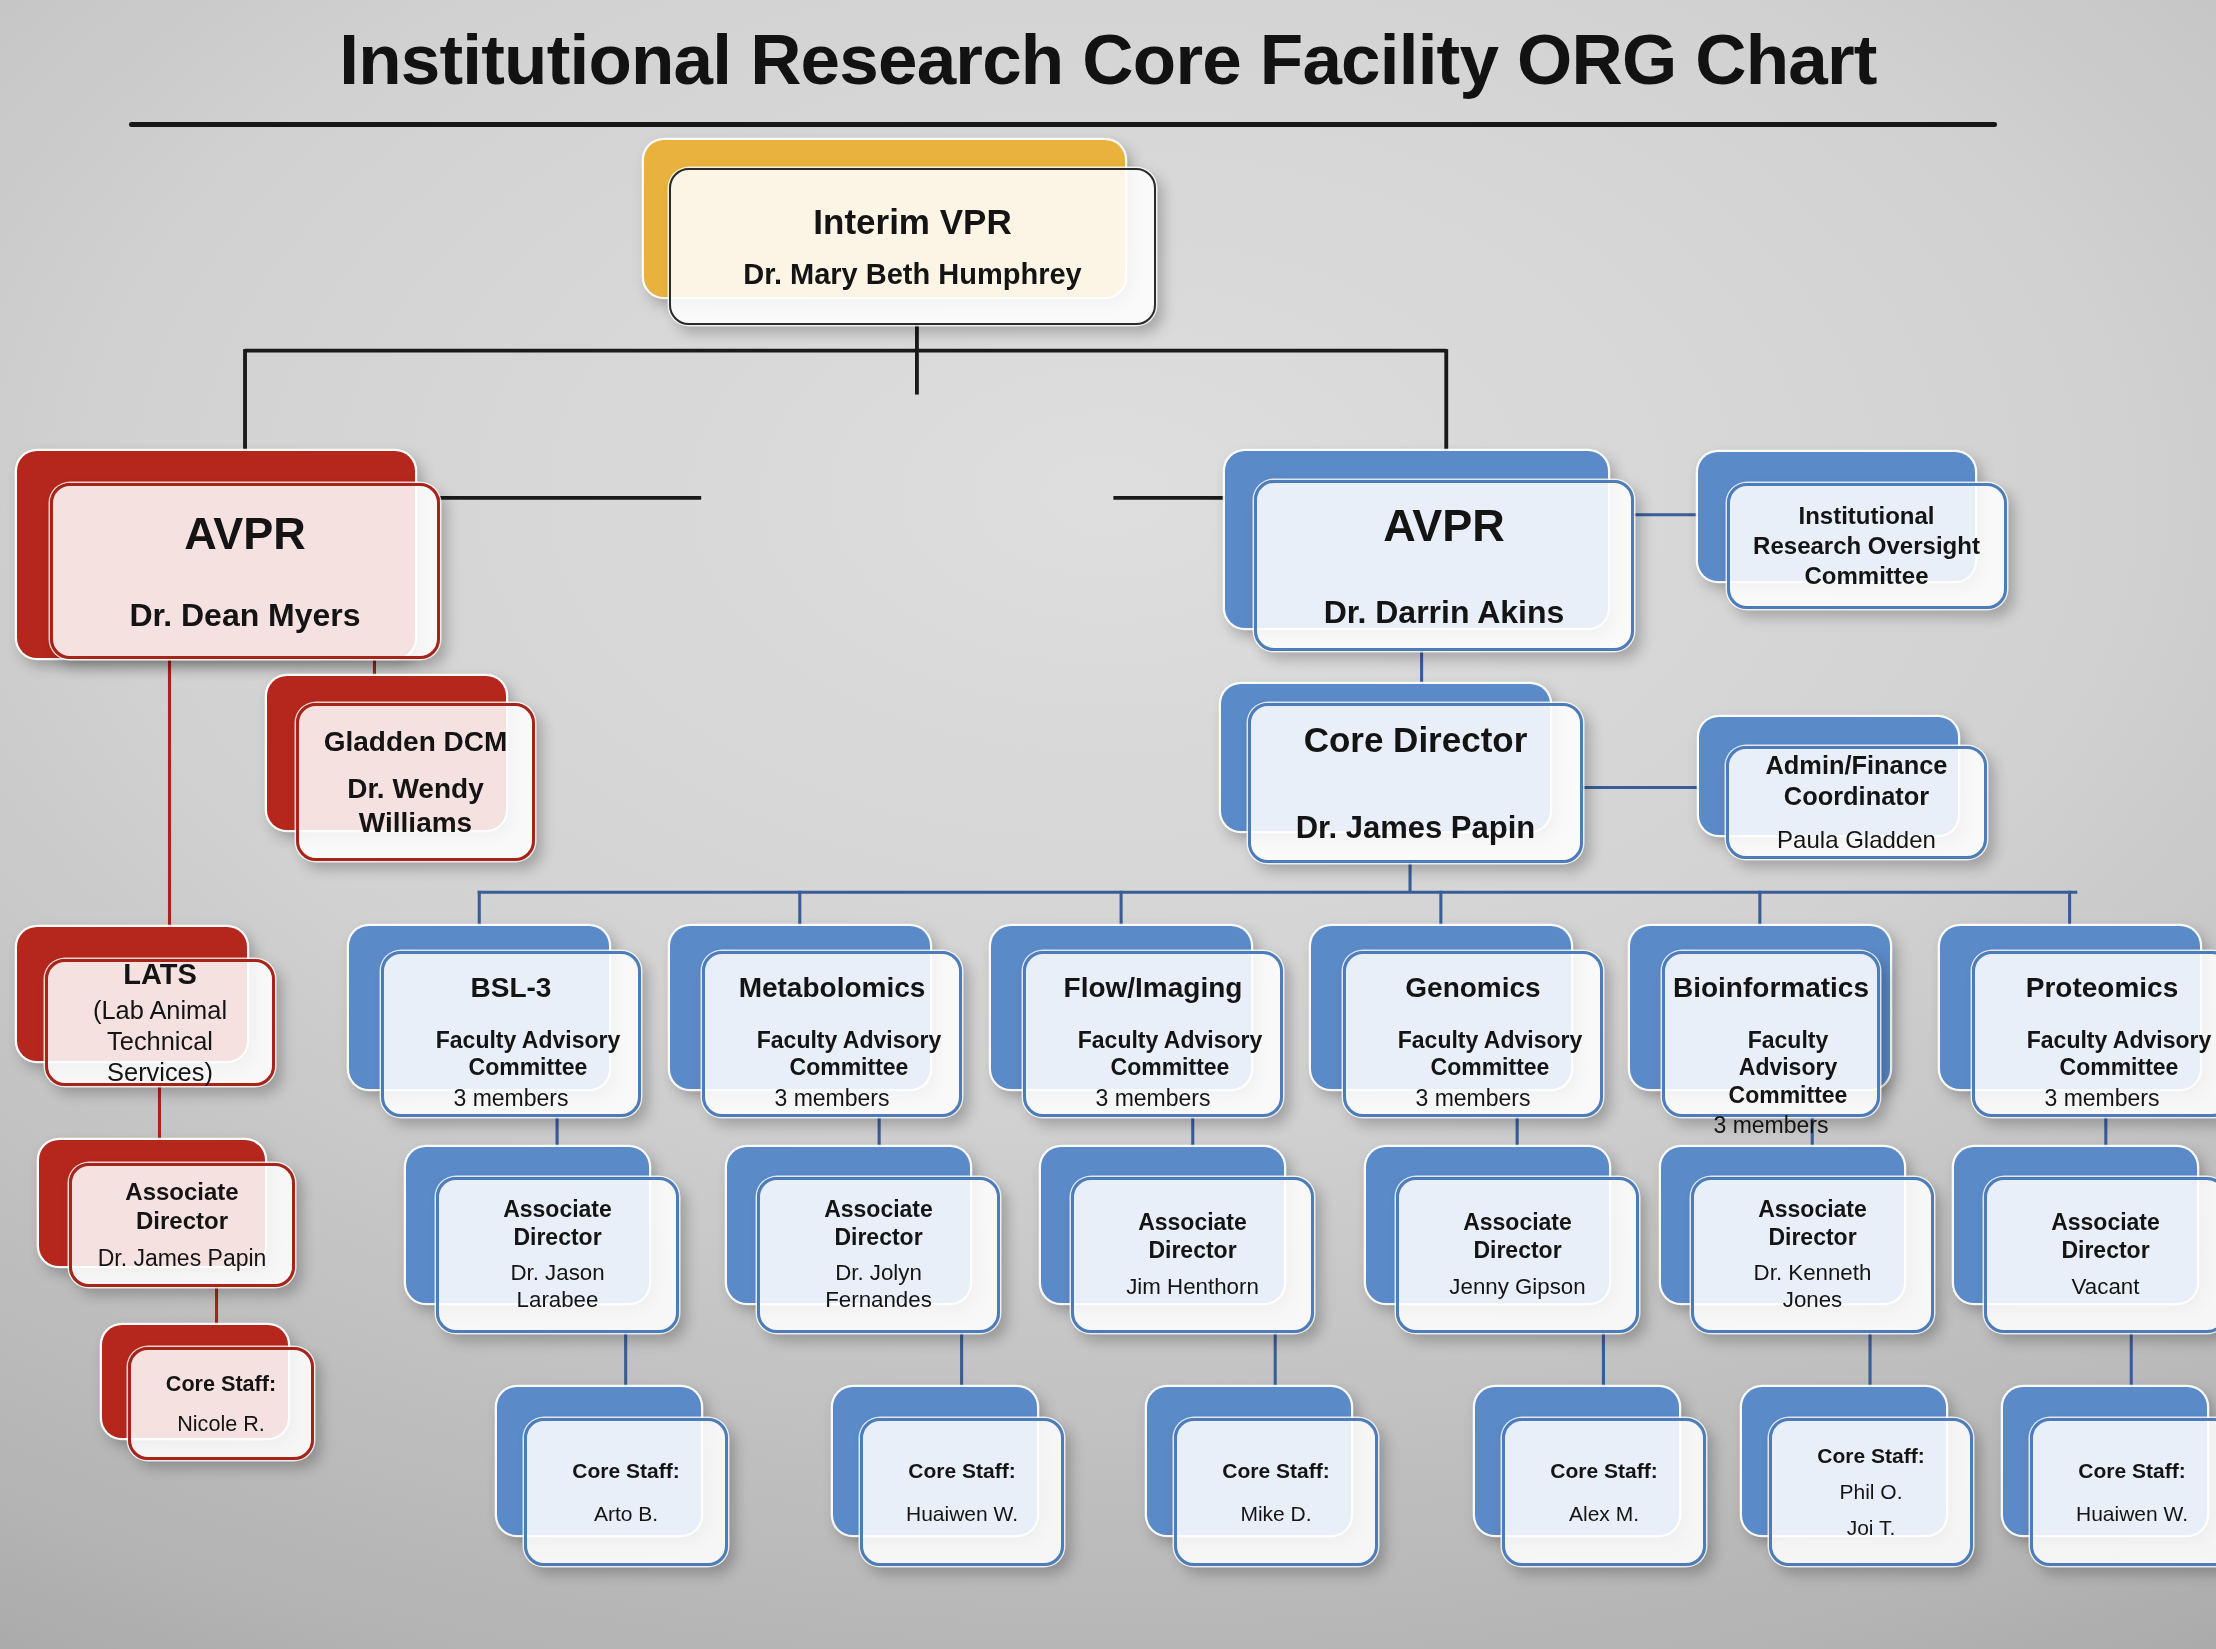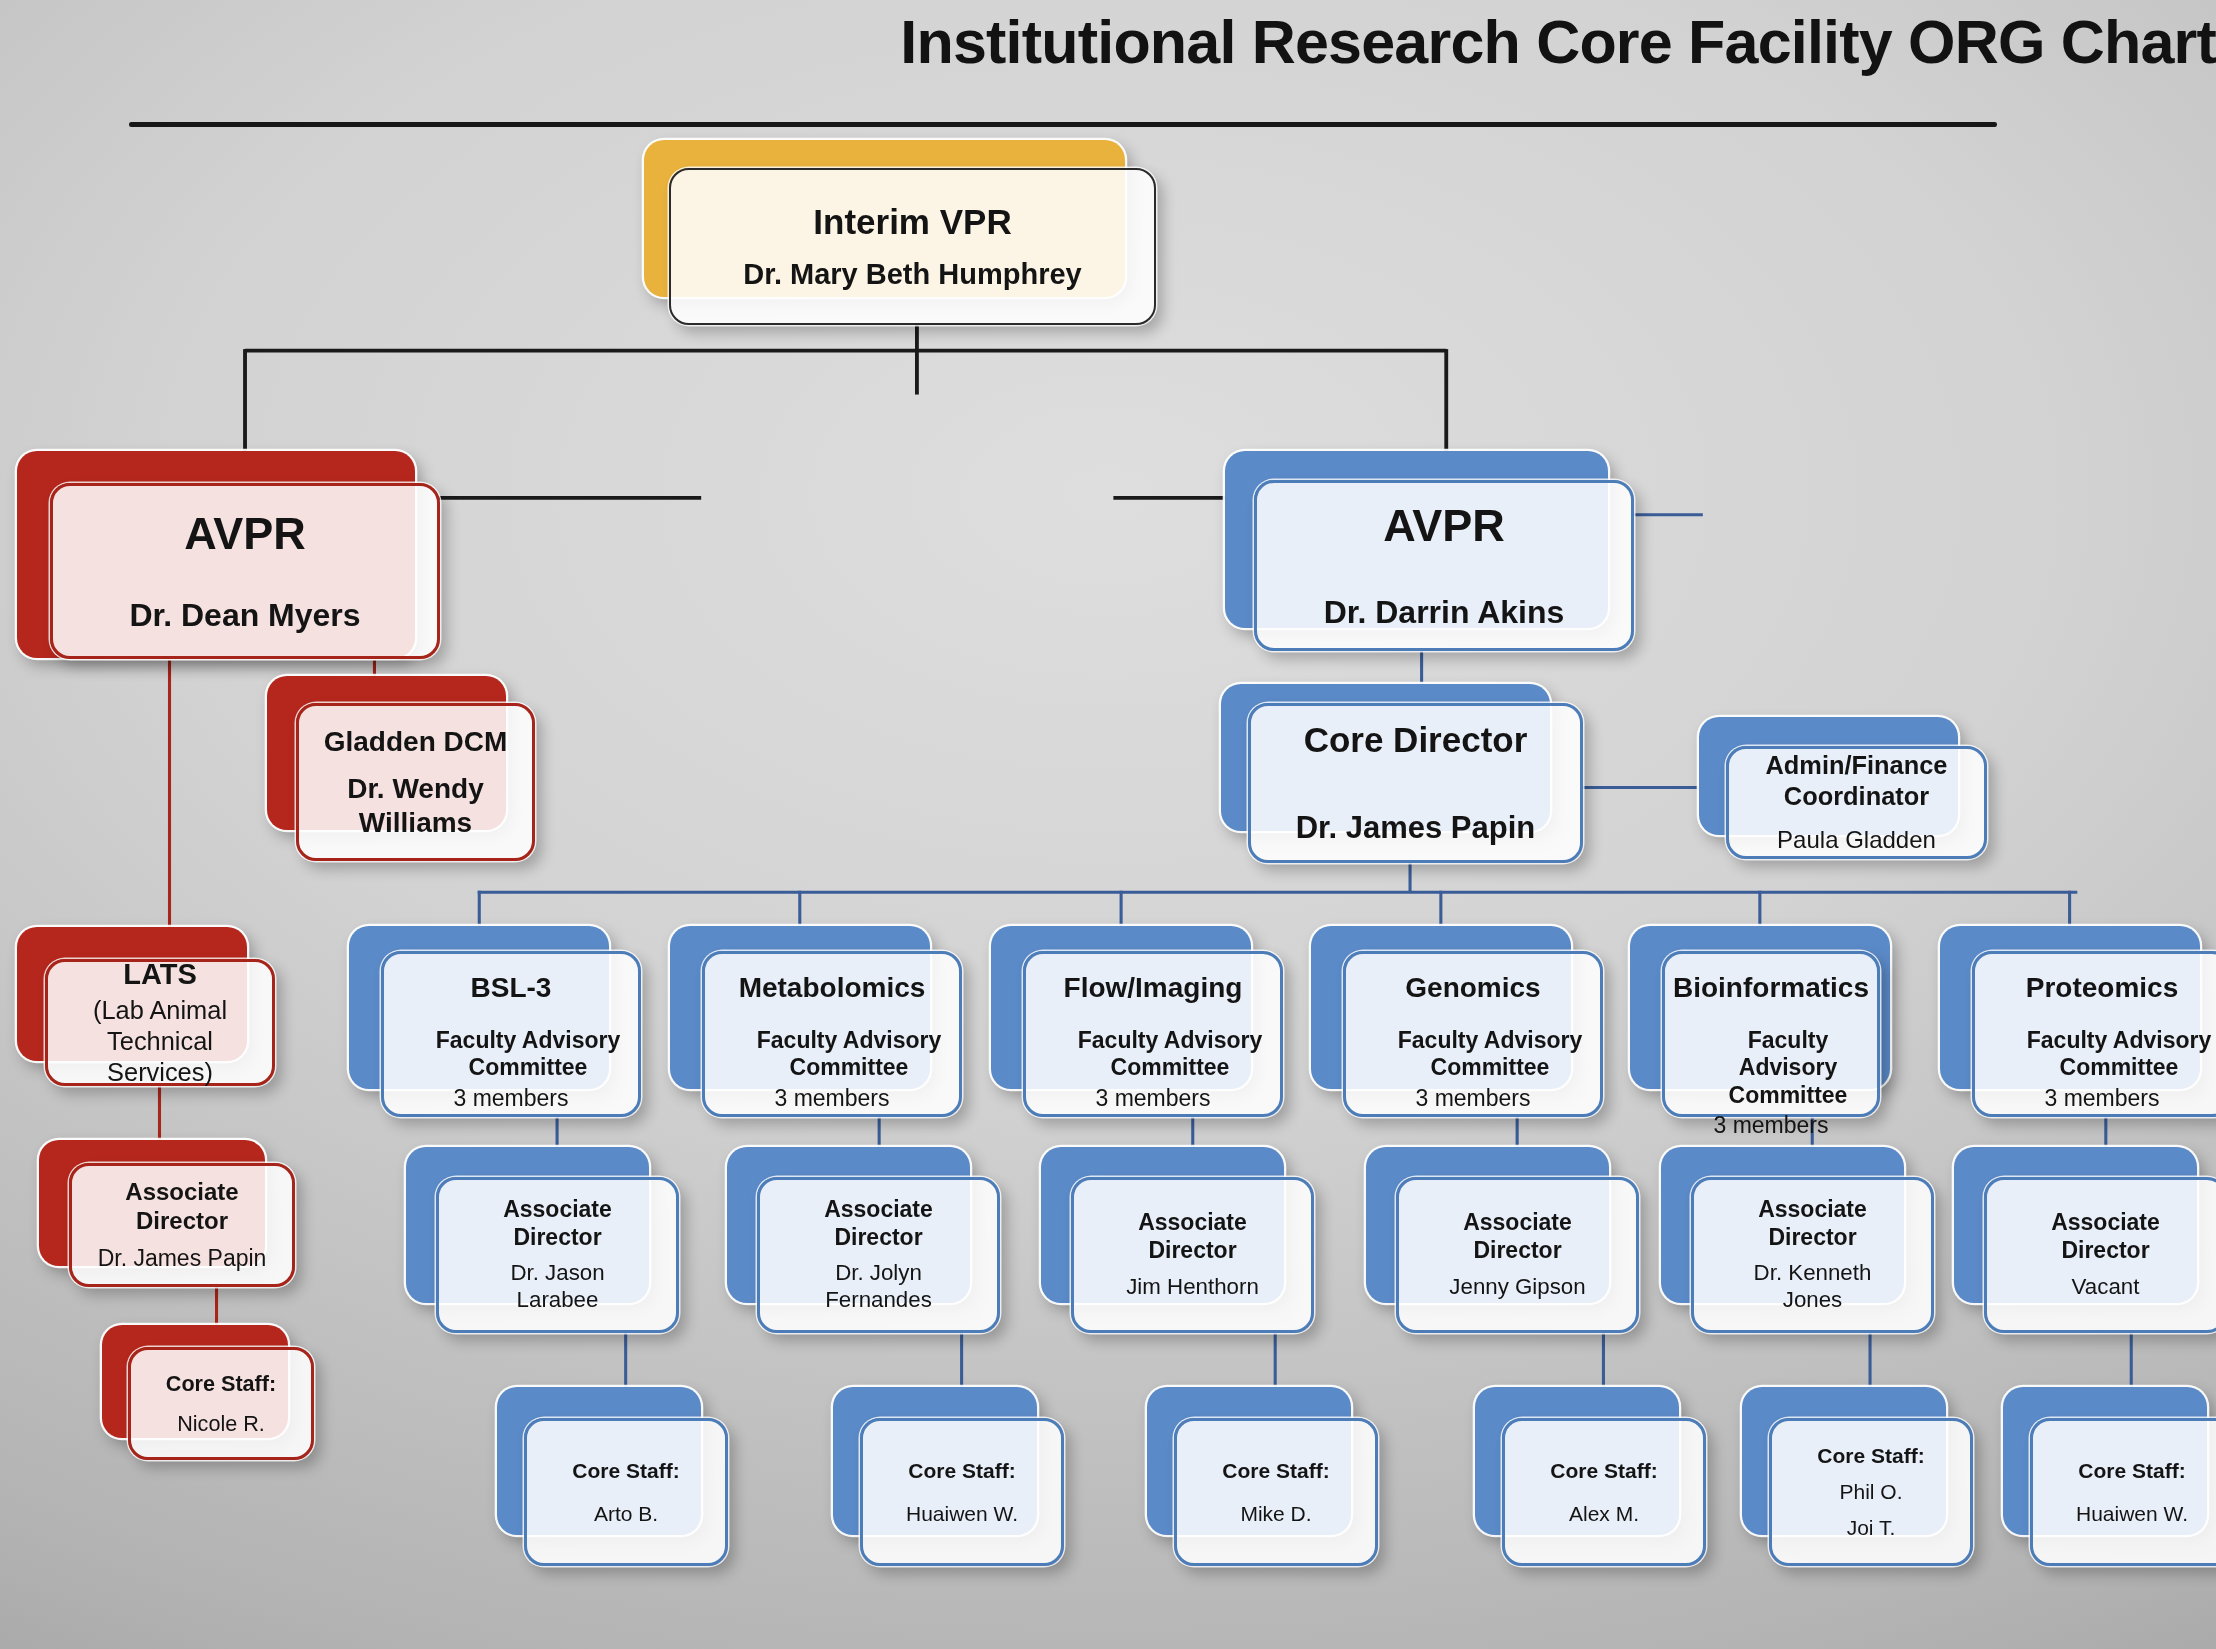--- a/index.html
+++ b/index.html
@@ -6,22 +6,22 @@
   body{
     width:2216px;height:1649px;overflow:hidden;
     font-family:"Liberation Sans","DejaVu Sans",sans-serif;
     background:#b5b5b5;
   }
   .canvas{
     position:relative;width:2216px;height:1649px;overflow:hidden;
     background:radial-gradient(ellipse 115% 95% at 50% 30%, #dedede 0%, #d2d2d2 38%, #b3b3b3 78%, #9a9a9a 100%);
   }
   .page-title{
-    position:absolute;left:0;top:7px;width:2216px;text-align:right;
-    font-size:61px;font-weight:700;color:#121212;letter-spacing:-0.8px;
+    position:absolute;left:0;top:19px;width:2216px;text-align:center;
+    font-size:71px;font-weight:700;color:#121212;letter-spacing:-0.8px;
   }
   .rule{position:absolute;left:129px;top:122px;width:1868px;height:5.4px;background:#171717;border-radius:2.3px;}
   svg.wires{position:absolute;left:0;top:0;z-index:0;}
   .node{position:absolute;z-index:1;}
   .back{
     position:absolute;inset:0;border-radius:20px;
     box-shadow:0 0 0 2.3px rgba(255,255,255,0.92), 5.4px 7px 15.4px rgba(0,0,0,0.30);
   }
   .front{
     position:absolute;border-radius:20px;background:rgba(255,255,255,0.865);
@@ -129,20 +129,26 @@
   </div>
 
   <div class="node blue n-akins" style="left:1225px;top:451px;width:383px;height:177px">
     <div class="back"></div>
     <div class="front" style="left:29px;top:28.5px;width:380px;height:171px">
       <div class="tt f58">AVPR</div>
       <div class="tn f42 bold">Dr. Darrin Akins</div>
     </div>
   </div>
 
+  <div class="node blue n-iroc" style="left:1698px;top:452px;width:277px;height:129px">
+    <div class="back"></div>
+    <div class="front" style="left:28.5px;top:31px;width:280px;height:126px">
+      <div class="tt f31 mw300">Institutional Research Oversight Committee</div>
+    </div>
+  </div>
 
   <div class="node blue n-cd" style="left:1221px;top:684px;width:329px;height:147px">
     <div class="back"></div>
     <div class="front" style="left:27px;top:19px;width:335px;height:160px">
       <div class="tt f46">Core Director</div>
       <div class="tn f40 bold">Dr. James Papin</div>
     </div>
   </div>
 
   <div class="node blue n-admin" style="left:1699px;top:717px;width:259px;height:118px">

